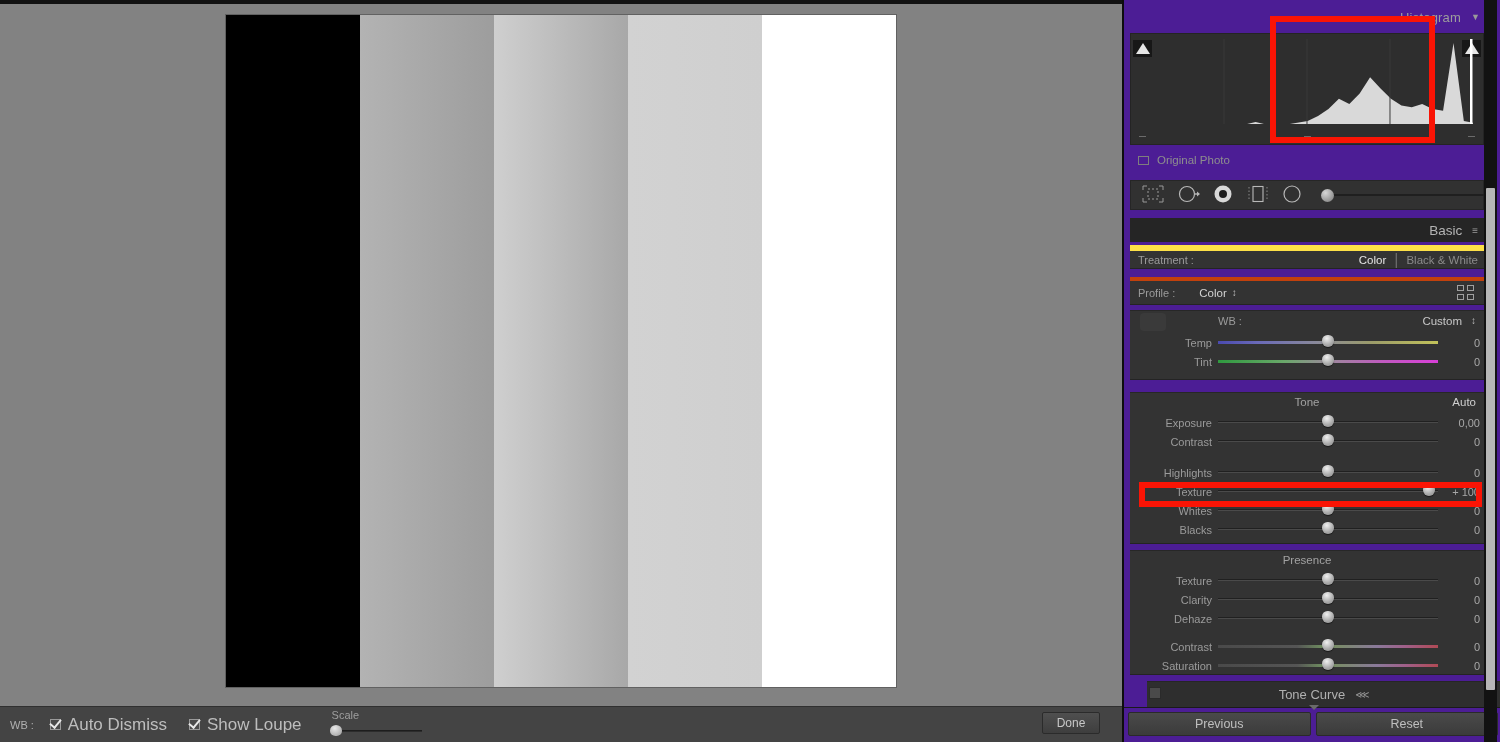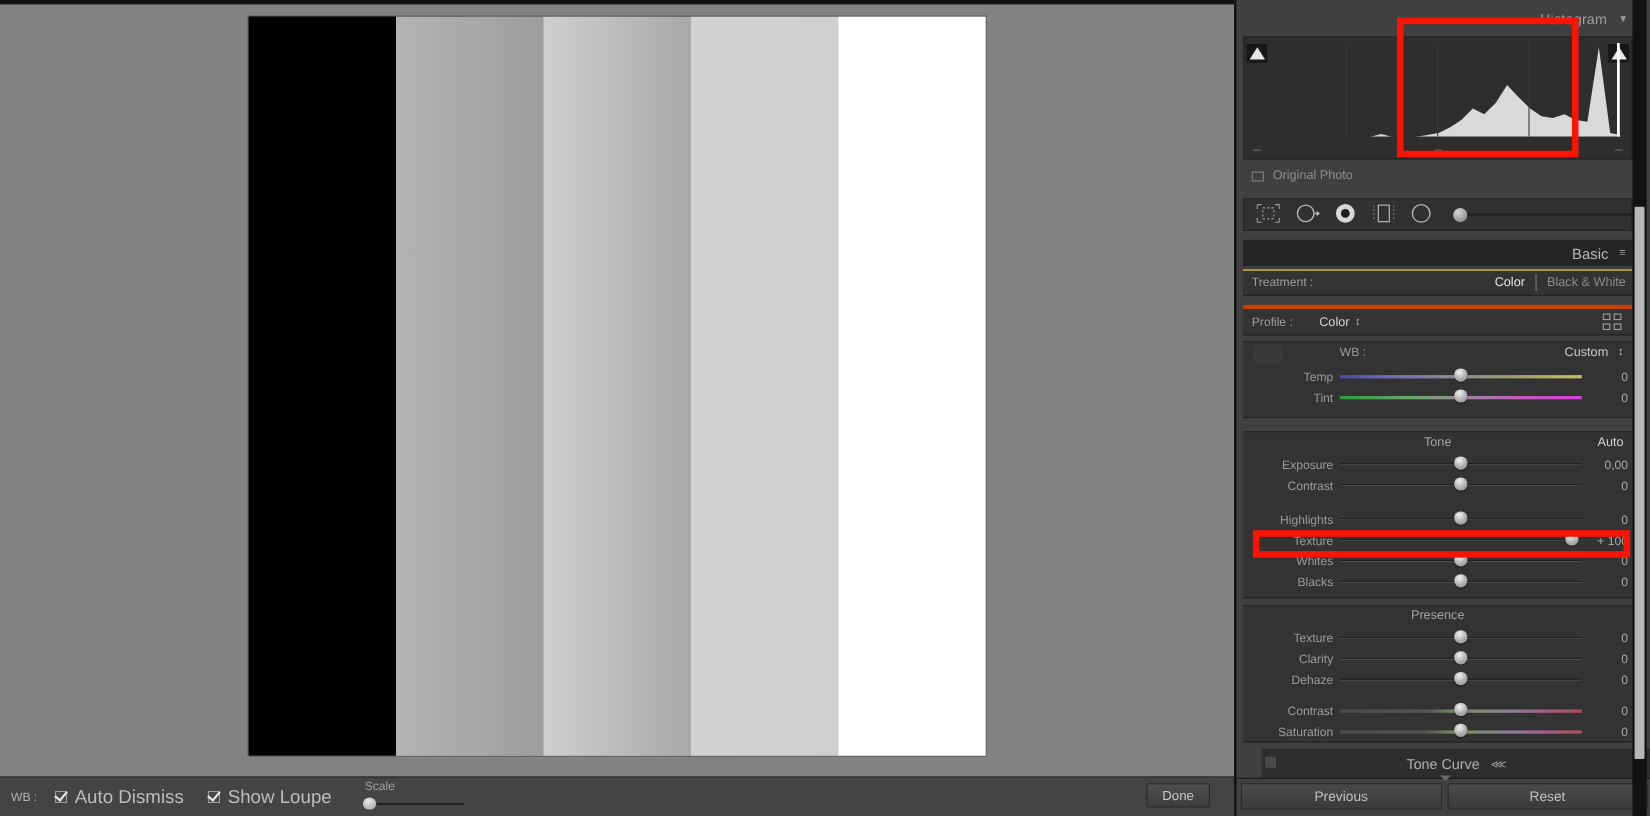--- a/index.html
+++ b/index.html
@@ -61,21 +61,21 @@
     position:absolute; right:22px; top:5px; width:58px; height:22px;
     background:linear-gradient(#4f4f4f,#3e3e3e);
     border:1px solid #2b2b2b; border-radius:2px;
     color:#c8c8c8; font-size:12px; display:flex; align-items:center; justify-content:center;
     cursor:default;
   }
 
   
   .right-panel {
     position:absolute; left:1122px; top:0; width:378px; height:742px;
-    background:#404040; border-left:2px solid #0d0d0d;
+    background:#4c1d95; border-left:2px solid #0d0d0d;
   }
 
   .hist-header {
     position:absolute; left:6px; top:4px; width:356px; height:26px;
     display:flex; align-items:center; justify-content:flex-end; padding-right:6px;
   }
   .hist-title { color:#9d9d9d; font-size:13px; letter-spacing:.2px; }
   .hist-caret { color:#9a9a9a; font-size:9px; margin-left:10px; }
 
   .hist-box {
@@ -146,21 +146,21 @@
     box-shadow:0 1px 1px rgba(0,0,0,.5);
   }
   .grp-title {
     position:relative; height:20px;
   }
   .grp-title .t { position:absolute; left:0; right:0; text-align:center; color:#a2a2a2; font-size:11.5px; top:3px; }
   .grp-title .auto { position:absolute; right:8px; top:3px; color:#cfcfcf; font-size:11.5px; }
 
   .treatment {
     position:absolute; left:6px; top:245px; width:354px; height:24px;
-    background:#333333; border-top:1px solid #fde047; border-bottom:1px solid #242424;
+    background:#333333; border-top:6px solid #fde047; border-bottom:1px solid #242424;
     display:flex; align-items:center;
   }
   .treatment .lbl { margin-left:8px; color:#9b9b9b; font-size:11px; }
   .treatment .opts { margin-left:auto; margin-right:6px; display:flex; align-items:center; }
   .treatment .on  { color:#e4e4e4; font-size:11.5px; }
   .treatment .sep { color:#6b6b6b; margin:0 8px; }
   .treatment .off { color:#8b8b8b; font-size:11.5px; }
 
   .profile {
     position:absolute; left:6px; top:277px; width:354px; height:28px;

